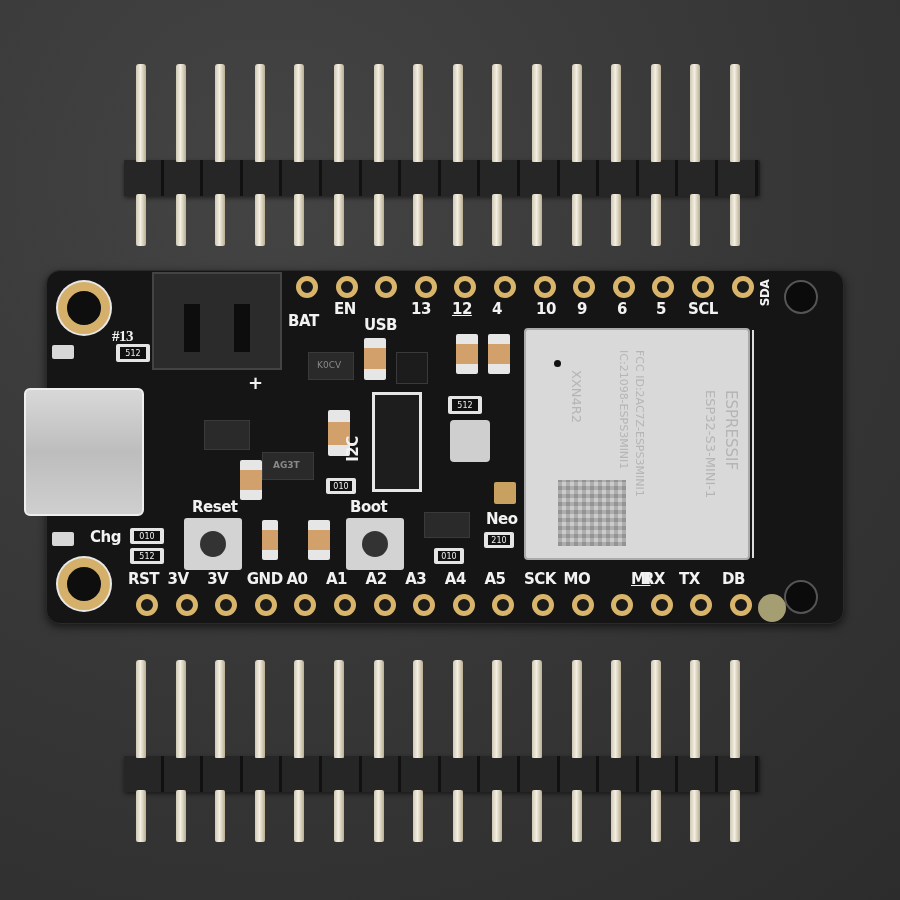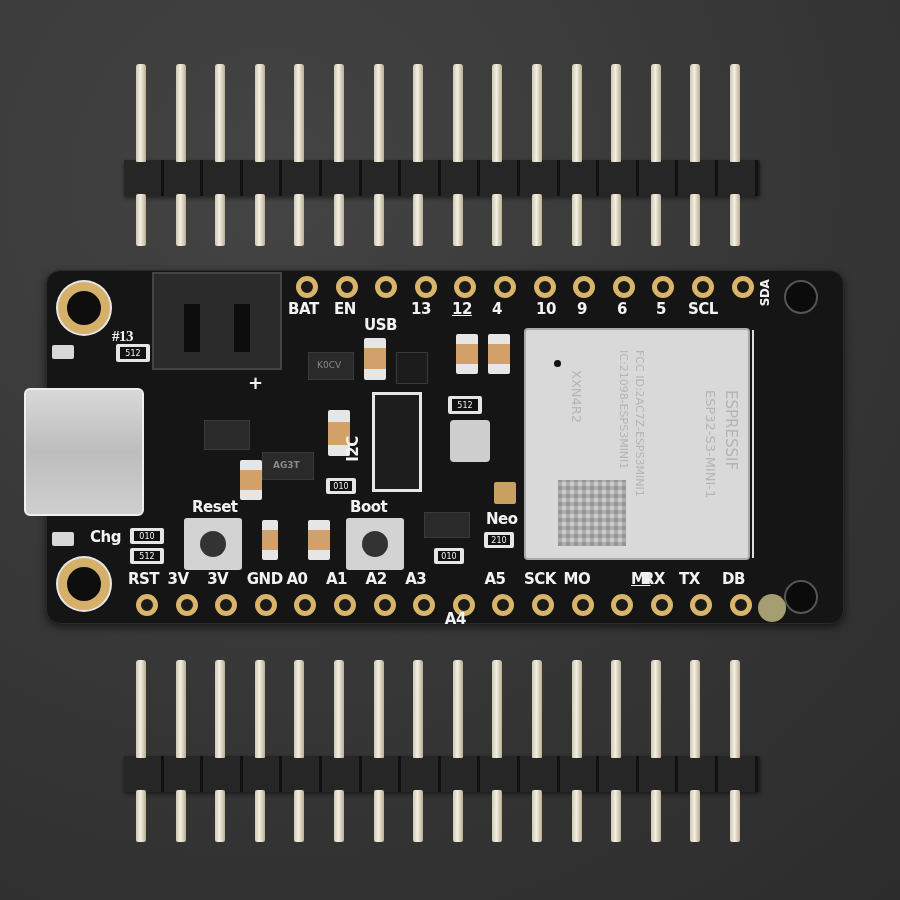--- a/index.html
+++ b/index.html
@@ -183,21 +183,21 @@
     <div class="hole" style="left: 452.8px; top: 594px;"></div>
     <div class="hole" style="left: 492.4px; top: 594px;"></div>
     <div class="hole" style="left: 532px; top: 594px;"></div>
     <div class="hole" style="left: 571.6px; top: 594px;"></div>
     <div class="hole" style="left: 611.2px; top: 594px;"></div>
     <div class="hole" style="left: 650.8px; top: 594px;"></div>
     <div class="hole" style="left: 690.4px; top: 594px;"></div>
     <div class="hole" style="left: 730px; top: 594px;"></div>
   </div>
 <div id="topLabels">
-    <div class="lbl" style="left: 288px; top: 300px; text-align: center;">BAT</div>
+    <div class="lbl" style="left: 288px; top: 312px; text-align: center;">BAT</div>
     <div class="lbl" style="left: 334px; top: 300px;">EN</div>
     <div class="lbl" style="left: 364px; top: 316px;">USB</div>
     <div class="lbl" style="left: 411px; top: 300px;">13</div>
     <div class="lbl" style="left: 452px; top: 300px; text-decoration: underline;">12</div>
     <div class="lbl" style="left: 492px; top: 300px;">4</div>
     <div class="lbl" style="left: 536px; top: 300px;">10</div>
     <div class="lbl" style="left: 577px; top: 300px;">9</div>
     <div class="lbl" style="left: 617px; top: 300px;">6</div>
     <div class="lbl" style="left: 656px; top: 300px;">5</div>
     <div class="lbl" style="left: 688px; top: 300px;">SCL</div>
@@ -205,21 +205,21 @@
   </div>
 <div id="botLabels">
     <div class="lbl" style="left: 128px; top: 570px;">RST</div>
     <div class="lbl" style="left: 167.6px; top: 570px;">3V</div>
     <div class="lbl" style="left: 207.2px; top: 570px;">3V</div>
     <div class="lbl" style="left: 246.8px; top: 570px;">GND</div>
     <div class="lbl" style="left: 286.4px; top: 570px;">A0</div>
     <div class="lbl" style="left: 326px; top: 570px;">A1</div>
     <div class="lbl" style="left: 365.6px; top: 570px;">A2</div>
     <div class="lbl" style="left: 405.2px; top: 570px;">A3</div>
-    <div class="lbl" style="left: 444.8px; top: 570px; margin-top: 40px;">A4</div>
+    <div class="lbl" style="left: 444.8px; top: 570px;">A4</div>
     <div class="lbl" style="left: 484.4px; top: 570px;">A5</div>
     <div class="lbl" style="left: 524px; top: 570px;">SCK</div>
     <div class="lbl" style="left: 563.6px; top: 570px;">MO</div>
     <div class="lbl" style="left: 631px; top: 570px; text-decoration: underline;">MI</div>
     <div class="lbl" style="left: 642.8px; top: 570px;">RX</div>
     <div class="lbl" style="left: 679px; top: 570px;">TX</div>
     <div class="lbl" style="left: 722px; top: 570px;">DB</div>
   </div>
 
 <div class="jst">

